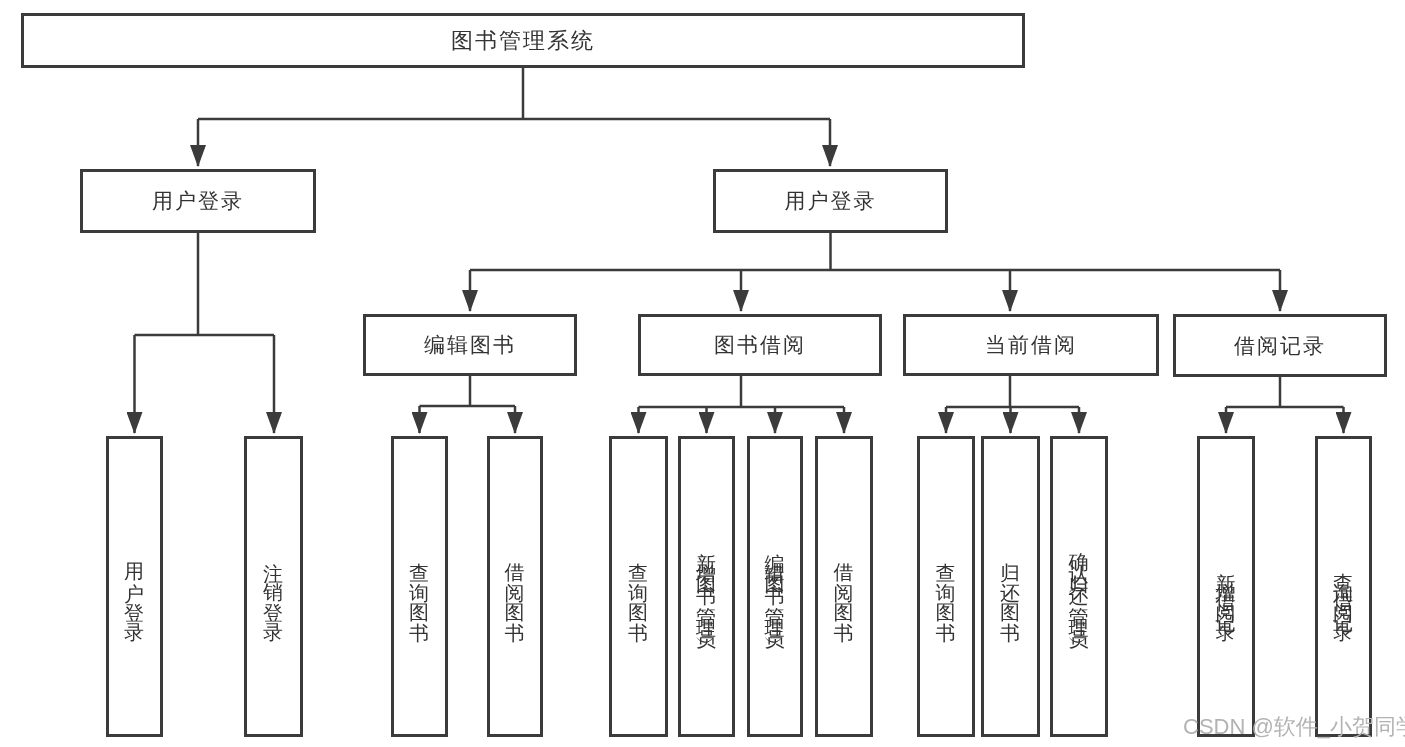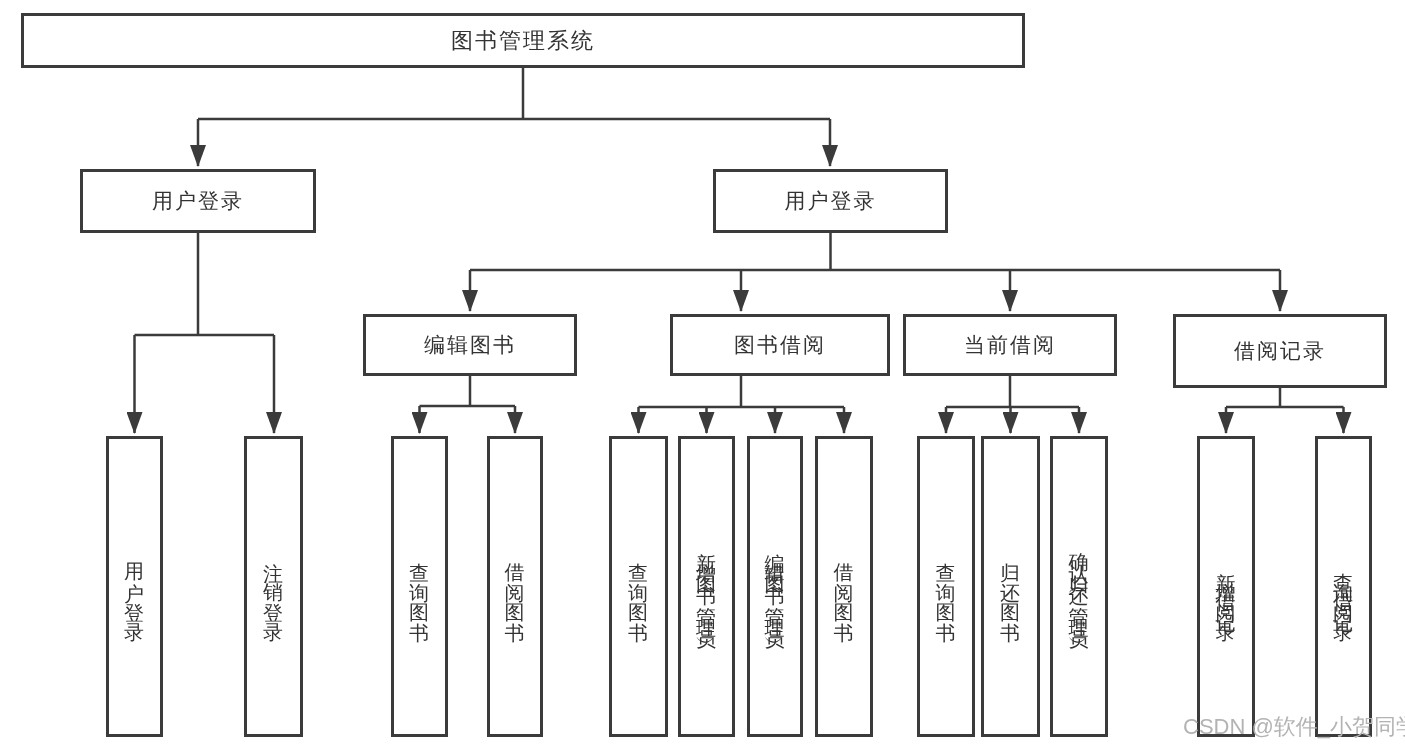--- a/index.html
+++ b/index.html
@@ -115,27 +115,27 @@
   <div class="box h" style="left:80px;top:169px;width:236px;height:64px">
     <span>用户登录</span>
   </div>
   <div class="box h" style="left:713px;top:169px;width:235px;height:64px">
     <span>用户登录</span>
   </div>
 
   <div class="box h" style="left:363px;top:314px;width:214px;height:62px">
     <span>编辑图书</span>
   </div>
-  <div class="box h" style="left:670px;top:314px;width:220px;height:62px">
+  <div class="box h" style="left:638px;top:314px;width:244px;height:62px">
     <span>图书借阅</span>
   </div>
-  <div class="box h" style="left:903px;top:314px;width:214px;height:62px">
+  <div class="box h" style="left:903px;top:314px;width:256px;height:62px">
     <span>当前借阅</span>
   </div>
-  <div class="box h" style="left:1173px;top:314px;width:214px;height:74px">
+  <div class="box h" style="left:1173px;top:314px;width:214px;height:63px">
     <span>借阅记录</span>
   </div>
 
   <div class="box sp4" style="left:106px;top:436px;width:57px;height:301px">
     <span class="vtext">用户登录</span>
   </div>
   <div class="box sp4" style="left:244px;top:436px;width:59px;height:301px">
     <span class="vtext">注销登录</span>
   </div>
 

